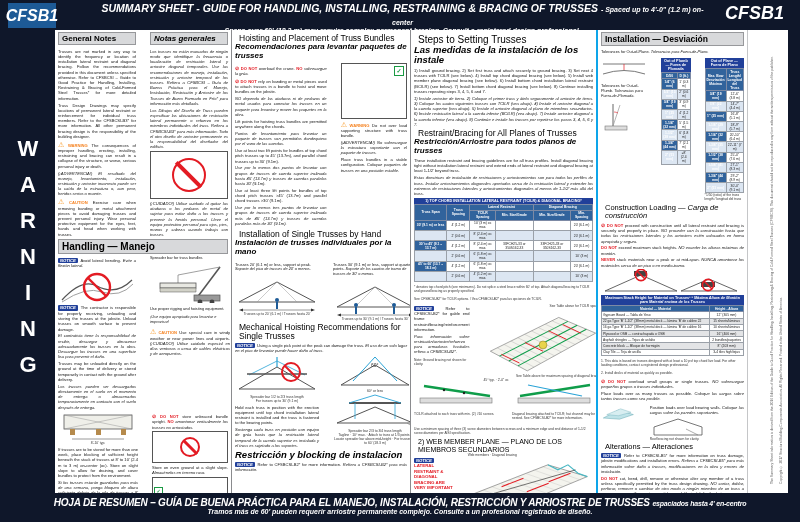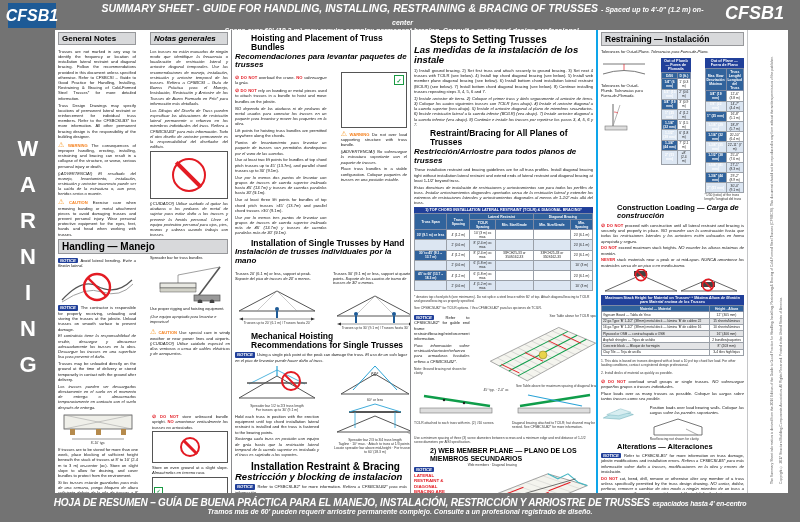--- a/index.html
+++ b/index.html
@@ -1,17 +1,17 @@
 <!DOCTYPE html>
 <html><head>
 <meta charset="utf-8">
 <style>
   html,body{margin:0;padding:0}
   body{width:800px;height:522px;font-family:"Liberation Sans",sans-serif;background:#fff;overflow:hidden}
-  .page{position:relative;width:800px;height:522px;background:#737373;overflow:hidden}
+  .page{position:relative;width:800px;height:522px;background:#0f172a;overflow:hidden}
 
   
   .hdr{position:absolute;left:0;top:0;width:800px;height:30px}
   .code-box{position:absolute;left:8px;top:3px;width:48px;height:25px;background:#1d5a96;color:#fff;
     font-weight:bold;font-style:italic;font-size:16px;display:flex;align-items:center;justify-content:center}
   .hdr-title{position:absolute;left:95px;top:2px;width:615px;color:#fff;text-align:center;font-weight:bold;font-style:italic;line-height:1.2}
   .hdr-title .t1{font-size:10.5px}
   .hdr-title .t1 .small-note{font-size:7px}
   .hdr-title .t2{font-size:7px}
   .code-right{position:absolute;right:16px;top:3px;color:#fff;font-weight:bold;font-style:italic;font-size:18px}
@@ -34,21 +34,21 @@
 
   
   .ftr{position:absolute;left:0;bottom:0;width:800px;height:29px;color:#fff;text-align:center;font-style:italic;font-weight:bold}
   .ftr .l1{font-size:10px;margin-top:4px;letter-spacing:-0.2px}
   .ftr .l1 .small-note{font-size:7px}
   .ftr .l2{font-size:7px}
 
   
   .hdr-bar{background:#d8d9db;border:1px solid #97989b;padding:1px 3px;font-weight:bold;font-size:8px;margin-bottom:2px}
   .hdr-bar.es{font-style:italic}
-  .bighdr{font-size:8.5px;font-weight:bold;line-height:1.1;margin:2px 0 0 16px}
+  .bighdr{font-size:8.5px;font-weight:normal;line-height:1.1;margin:2px 0 0 4px}
   .bighdr-es{font-size:8px;font-weight:bold;font-style:italic;line-height:1.1;margin:0 0 2px 0}
   .p{font-size:4.1px;line-height:1.28;margin:1.6px 0;color:#141414;text-align:justify}
   .es{font-style:italic}
   .red{color:#e31b23;font-weight:bold}
   .orange{color:#f58220;font-weight:bold}
   .tiny{font-size:3.3px;line-height:1.25;color:#333}
   .notice-tag{display:inline-block;background:#21409a;color:#fff;font-weight:bold;font-style:italic;font-size:4.2px;padding:0 2px;border-radius:1px;margin-right:1px}
   .caption{font-size:3.9px;line-height:1.2;color:#141414}
   .cap-red{color:#e31b23;font-weight:bold;font-size:4.4px;line-height:1.25}
   .cap-blue{color:#21409a;font-weight:bold;font-size:4.4px;line-height:1.25;font-style:italic}
@@ -278,21 +278,20 @@
             <line x1="42" y1="2" x2="68" y2="10" stroke="#2aa3d6" stroke-width="0.9"></line>
             <line x1="22" y1="10" x2="22" y2="26" stroke="#2aa3d6" stroke-width="0.8"></line>
             <line x1="62" y1="10" x2="62" y2="26" stroke="#2aa3d6" stroke-width="0.8"></line>
             <line x1="74" y1="30" x2="82" y2="35" stroke="#888" stroke-width="0.7"></line>
           </svg>
           <div class="dim">Spreader bar 2/3 to 3/4 truss length</div>
           <div class="dim"><span>Tagline</span> · <span>10° max.</span> · <span>Attach to truss at 1/3 points</span> · <span>Locate spreader bar above mid-height</span> · <span>For trusses up to 60' (18.3 m)</span></div>
         </div>
       </div>
 
-      <div class="bighdr" style="font-size:10px">Installation Restraint &amp; Bracing</div>
       <div class="bighdr-es" style="font-size:9.5px">Restricción y blocking de instalacion</div>
       <p class="p"><span class="notice-tag">NOTICE</span> <span>Refer to CFSBCSI-B2* for more information.</span> <span class="es">Refiera a CFSBCSI-B2* para más información.</span></p>
 
     </div>
 
     <div class="col col3">
       <div class="bighdr" style="font-size:10px">Steps to Setting Trusses</div>
       <div class="bighdr-es" style="font-size:9.5px">Las medidas de la instalación de los instale</div>
       <p class="p">1) Install ground bracing. 2) Set first truss and attach securely to ground bracing. 3) Set next 4 trusses with TCILR (see below). 4) Install top chord diagonal bracing (see below). 5) Install web member plane diagonal bracing (see below). 6) Install bottom chord installation lateral restraint (BCILR) (see below). 7) Install bottom chord diagonal bracing (see below). 8) Continue installing trusses repeating steps 3, 4, 5, 6 and 7.</p>
       <p class="p es">1) Instale arriostre de tierra. 2) Coloque el primer truss y átelo seguramente al arriostre de tierra. 3) Coloque los cuatro siguientes trusses con TCILR (vea abajo). 4) Instale el arriostre diagonal a la cuerda superior (vea abajo). 5) Instale el arriostre diagonal al plano de miembros secundarios. 6) Instale restricción lateral a la cuerda inferior (BCILR) (vea abajo). 7) Instale arriostre diagonal a la cuerda inferior (vea abajo). 8) Continúe e instale los trusses por repetirse los pasos 3, 4, 5, 6 y 7.</p>
@@ -452,21 +451,21 @@
             <line x1="96" y1="28" x2="122" y2="18" stroke="#e31b23" stroke-width="1.3"></line>
             <line x1="24" y1="44" x2="128" y2="14" stroke="#333" stroke-width="0.8"></line>
           </svg>
 
         </div>
       </div>
 
     </div>
 
     <div class="col col4">
-      <div class="hdr-bar" style="font-size:8.5px">Restraining — Instalación</div>
+      <div class="hdr-bar" style="font-size:8.5px">Installation — Desviación</div>
       <p class="caption"><span>Tolerances for Out-of-Plane.</span> <span class="es">Tolerancias para Fuera-de-Plano.</span></p>
       <div class="row">
         <div style="width:34%">
           <svg width="46" height="22" viewBox="0 0 46 22">
             <line x1="2" y1="6" x2="44" y2="6" stroke="#555" stroke-width="0.8"></line>
             <path d="M2 16 Q23 9 44 16" fill="none" stroke="#555" stroke-width="0.8"></path>
             <line x1="23" y1="6" x2="23" y2="12" stroke="#e31b23" stroke-width="0.7"></line>
           </svg>
           <p class="caption"><span>Tolerances for Out-of-Plumb.</span> <span class="es">Tolerancias para Fuera-de-Plomada.</span></p>
           <svg width="30" height="30" viewBox="0 0 30 30">

